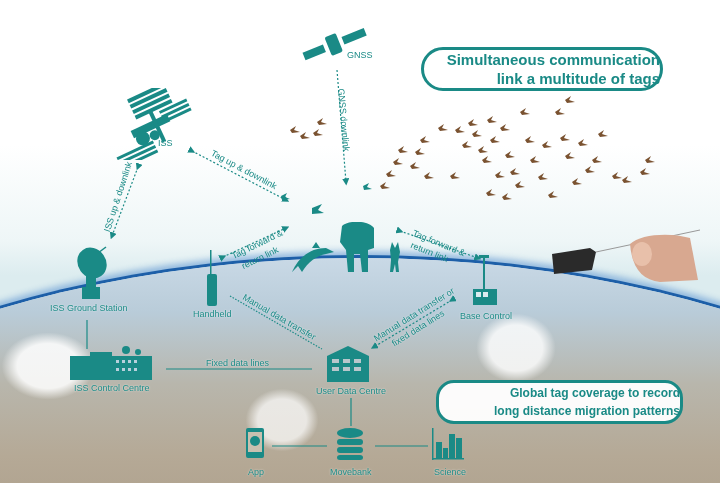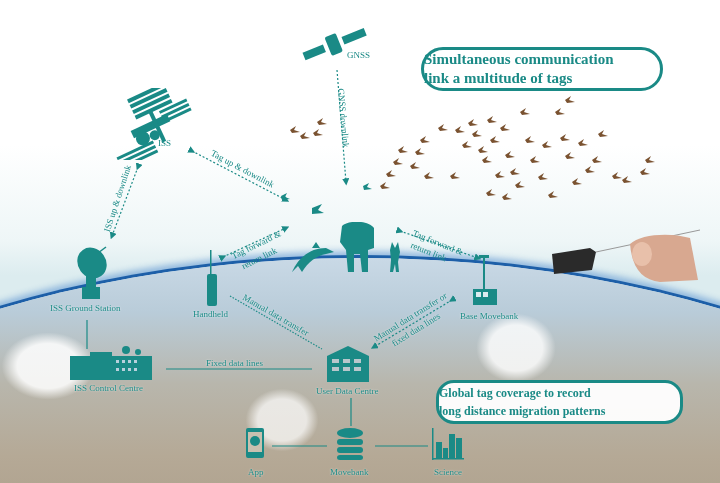--- a/index.html
+++ b/index.html
@@ -1,33 +1,33 @@
 <!DOCTYPE html>
 <html><head>
 <meta charset="utf-8">
 <style>
   html,body{margin:0;padding:0;}
   body{width:720px;height:483px;overflow:hidden;position:relative;font-family:"Liberation Sans",sans-serif;background:#ffffff;}
   .stage{position:absolute;left:0;top:0;width:720px;height:483px;overflow:hidden;
-    background:linear-gradient(180deg,#ffffff 0%,#ffffff 30%,#eef6f7 50%,#dcecef 57%);font-family:Liberation Serif, serif;}
+    background:linear-gradient(180deg,#ffffff 0%,#ffffff 30%,#eef6f7 50%,#dcecef 57%);}
   .earth{position:absolute;left:-420px;top:258px;width:1560px;height:900px;border-radius:50%;
     background:
       radial-gradient(ellipse at 30% 12%,rgba(255,255,255,.85) 0 2%,transparent 3%),
       radial-gradient(ellipse at 45% 18%,rgba(255,255,255,.7) 0 2%,transparent 3%),
       radial-gradient(ellipse at 60% 10%,rgba(255,255,255,.8) 0 2%,transparent 3%),
       radial-gradient(ellipse at 38% 30%,rgba(255,255,255,.8) 0 3%,transparent 4%),
       radial-gradient(ellipse at 50% 36%,rgba(255,255,255,.6) 0 2%,transparent 3%),
       radial-gradient(ellipse at 28% 40%,rgba(255,255,255,.7) 0 3%,transparent 4%),
       radial-gradient(ellipse at 70% 30%,rgba(255,255,255,.5) 0 2%,transparent 3%),
       linear-gradient(180deg,#c9d9e6 0%,#b9ccd9 6%,#b8b6ac 14%,#b5a996 22%,#ad9f8b 30%,#a3978a 40%);
     box-shadow:0 -3px 0 0 #1d5fa8,0 -7px 6px 0 rgba(50,120,200,.45);}
   .lbl{position:absolute;font-size:9px;color:#1a8a86;white-space:nowrap;}
   .lbl-earth{color:#1e8c88;text-shadow:0 0 2px rgba(255,255,255,.8);}
   .callout{position:absolute;border:3px solid #1a8a86;border-radius:22px;background:rgba(255,255,255,.95);
-    color:#1a8a86;font-weight:bold;text-align:left;line-height:21px;font-size:17px;display:flex;flex-direction:column;justify-content:center;}
+    color:#1a8a86;font-weight:bold;text-align:right;line-height:21px;font-size:17px;display:flex;flex-direction:column;justify-content:center;}
   .link-label{position:absolute;font-size:9px;color:#1a8a86;white-space:nowrap;transform-origin:0 0;}
   svg.overlay{position:absolute;left:0;top:0;}
   .icon{position:absolute;}
 </style>
 </head>
 <body>
 
 <div class="stage">
   <div class="earth"></div>
 
@@ -202,21 +202,21 @@
 
   <svg class="icon" style="left:469px;top:255px" width="30" height="52" viewBox="0 0 30 52">
     <g fill="#1a8a86">
         <rect x="14" y="0" width="2" height="36"></rect>
         <rect x="10" y="0" width="10" height="3"></rect>
         <rect x="4" y="34" width="24" height="16"></rect>
         <rect x="7" y="37" width="5" height="5" fill="#dcecef"></rect>
         <rect x="14" y="37" width="5" height="5" fill="#dcecef"></rect>
       </g>
   </svg>
-  <div class="lbl lbl-earth" style="left:460px;top:311px">Base Movebank</div>
+  <div class="lbl lbl-earth" style="left:460px;top:311px">Base Control</div>
 
   <svg class="icon" style="left:70px;top:346px" width="85" height="34" viewBox="0 0 85 34">
     <g fill="#1a8a86">
         <rect x="0" y="10" width="20" height="24"></rect>
         <rect x="20" y="6" width="22" height="28"></rect>
         <rect x="42" y="10" width="40" height="24"></rect>
         <circle cx="56" cy="4" r="4"></circle>
         <circle cx="68" cy="6" r="3"></circle>
       <g fill="#b8d0dc">
           <rect x="46" y="14" width="3" height="3"></rect>

